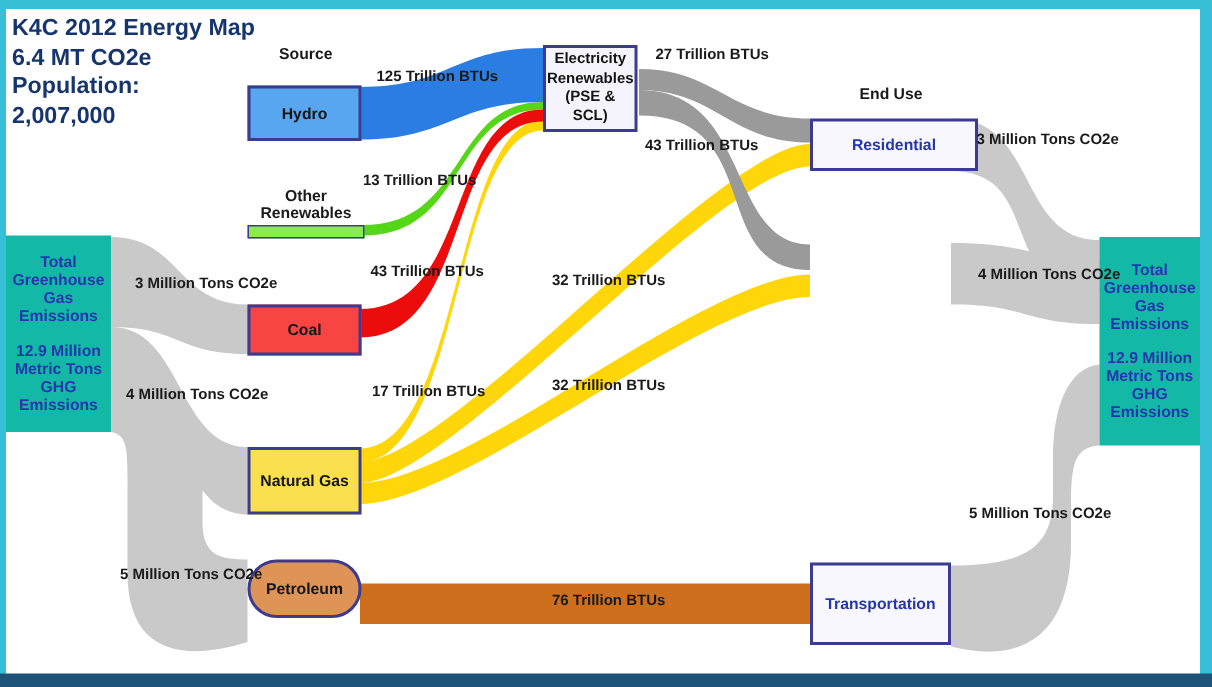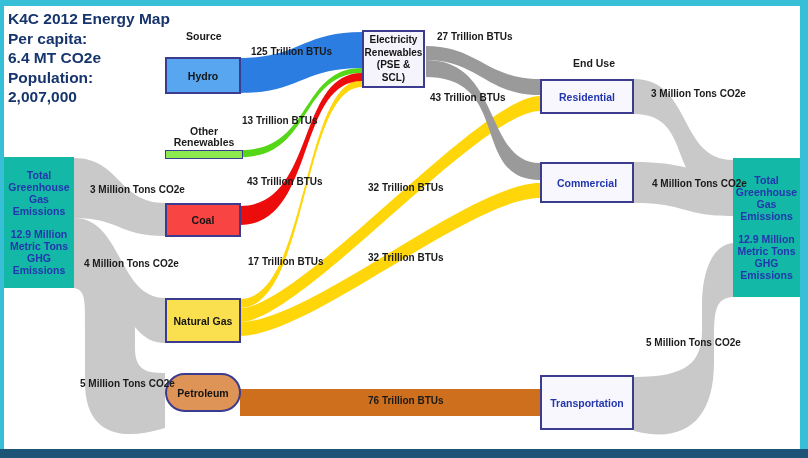--- a/index.html
+++ b/index.html
@@ -21,21 +21,21 @@
   
   .node{box-sizing:border-box;border:2px solid #3b3b8f;display:flex;align-items:center;justify-content:center;
         text-align:center;font-weight:bold;font-size:10.5px;color:#141414;}
   .node-hydro{left:165px;top:57px;width:76px;height:37px;background:#58a6f0;}
   .node-renew{left:165px;top:150px;width:78px;height:9px;background:#8cea4e;border-width:1px;}
   .node-coal{left:165px;top:203px;width:76px;height:34px;background:#f94444;}
   .node-gas{left:165px;top:298px;width:76px;height:45px;background:#fae04e;align-items:center;}
   .node-pet{left:165px;top:373px;width:76px;height:39px;background:#de9357;border-radius:21px;}
   .node-eg{left:362px;top:30px;width:63px;height:58px;background:#f5f4fc;line-height:12.5px;font-size:10px;}
   .node-end{background:#f7f7fd;color:#2336ae;}
-  .node-res{left:540px;top:79px;width:94px;height:35px;}
+  .node-res{left:540px;top:79px;width:112px;height:35px;}
   .node-com{left:540px;top:162px;width:94px;height:41px;}
   .node-trn{left:540px;top:375px;width:94px;height:55px;}
   
   .total{background:#14b8a6;color:#2336ae;font-weight:bold;font-size:10.5px;line-height:12px;
          display:flex;flex-direction:column;align-items:center;justify-content:center;text-align:center;}
   .total-left{left:4px;top:157px;width:70px;height:131px;}
   .total-right{left:733px;top:158px;width:67px;height:139px;}
   .total .gap{height:11px;}
   .renew-lbl{left:170px;top:126px;width:68px;text-align:center;line-height:11px;}
   svg{position:absolute;left:0;top:0;}
@@ -69,21 +69,20 @@
     <path d="M 240,58 C 300,58 302,32 362,32 L 362,68 C 302,68 300,93 240,93 Z" fill="#2b7de1"></path>
   </svg>
 
   <div class="abs b-top"></div>
   <div class="abs b-left"></div>
   <div class="abs b-right"></div>
   <div class="abs b-bottom"></div>
 
   <div class="abs title">
     <div>K4C 2012 Energy Map</div>
-    <div>Per capita:</div>
     <div>6.4 MT CO2e</div>
     <div>Population:</div>
     <div>2,007,000</div>
   </div>
 
   <div class="abs colhdr" style="left:186px;top:30px;">Source</div>
   <div class="abs colhdr" style="left:573px;top:57px;">End Use</div>
 
   <div class="abs total total-left">
     <div>Total</div>
@@ -128,23 +127,20 @@
     <div>
       <div>Electricity</div>
       <div>Renewables</div>
       <div>(PSE &amp; SCL)</div>
     </div>
   </div>
 
   <div class="abs node node-end node-res">
     <span>Residential</span>
   </div>
-  <div class="abs node node-end node-com">
-    <span>Commercial</span>
-  </div>
   <div class="abs node node-end node-trn">
     <span>Transportation</span>
   </div>
 
   <div class="abs flbl" style="left:251px;top:46px;">125 Trillion BTUs</div>
   <div class="abs flbl" style="left:242px;top:115px;text-align:right;">13 Trillion BTUs</div>
   <div class="abs flbl" style="left:247px;top:176px;">43 Trillion BTUs</div>
   <div class="abs flbl" style="left:248px;top:256px;">17 Trillion BTUs</div>
   <div class="abs flbl" style="left:437px;top:31px;">27 Trillion BTUs</div>
   <div class="abs flbl" style="left:430px;top:92px;">43 Trillion BTUs</div>

